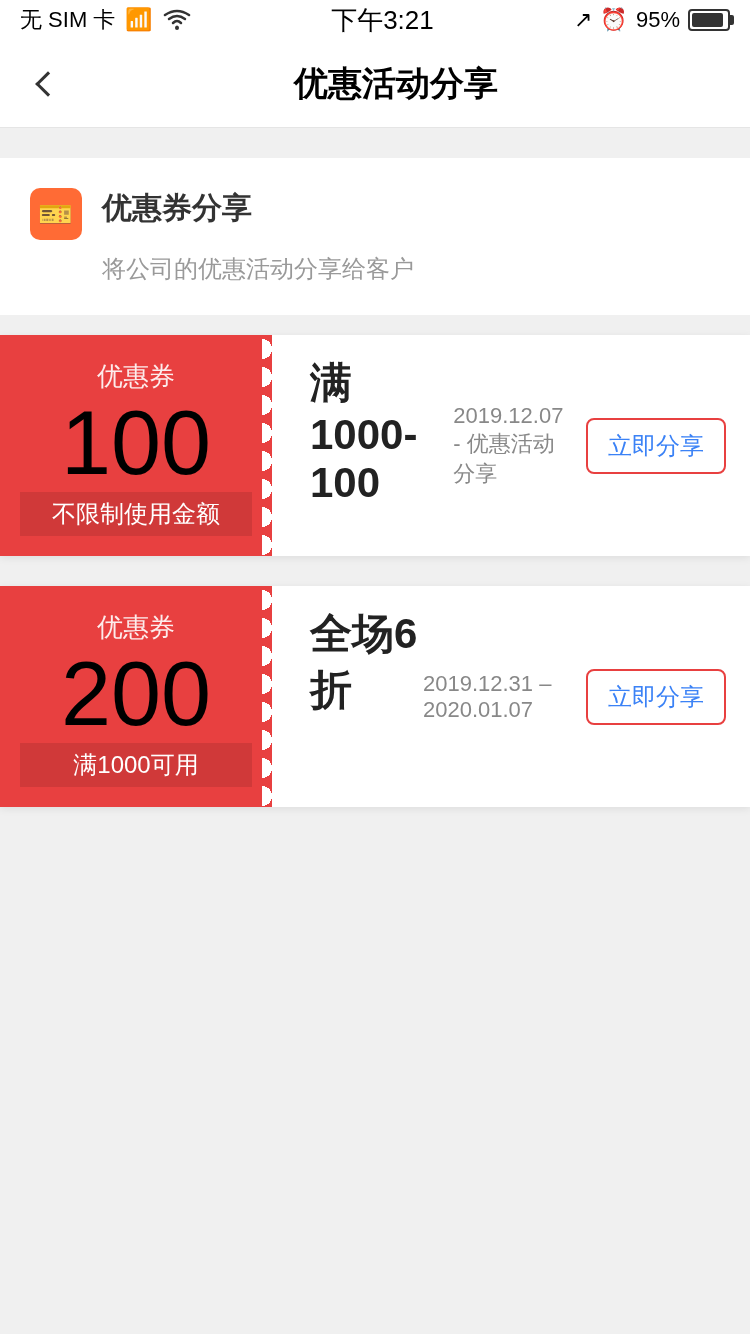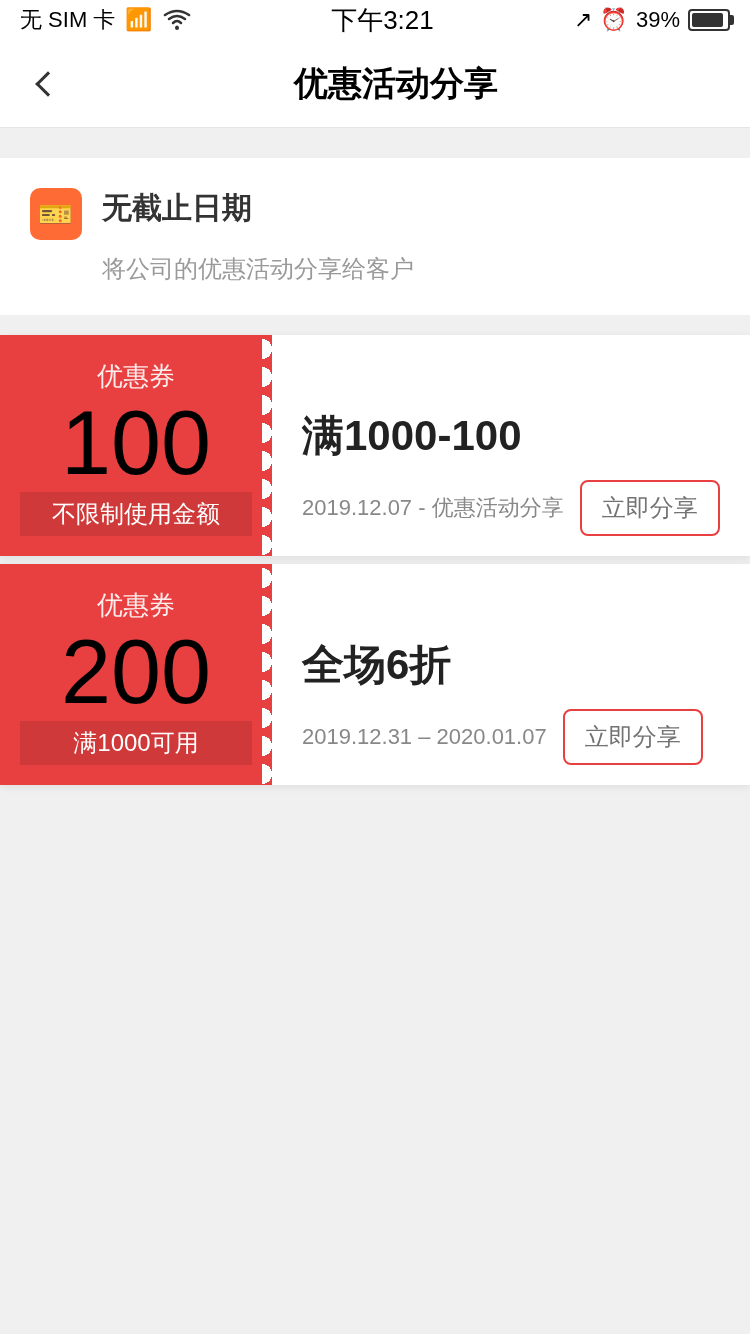--- a/index.html
+++ b/index.html
@@ -144,25 +144,26 @@
     }
 
     
     .coupon-list {
       background: #f0f0f0;
       padding: 20px 0;
     }
 
     .coupon-wrapper {
       background: #fff;
-      margin-bottom: 8px;
+      margin-bottom: 30px;
       display: flex;
       min-height: 180px;
       position: relative;
       box-shadow: 0 2px 8px rgba(0,0,0,0.08);
+      gap: 8px;
     }
 
     .red-part {
       width: 272px;
       background: #e84040;
       flex-shrink: 0;
       display: flex;
       flex-direction: column;
       align-items: center;
       justify-content: space-between;
@@ -201,22 +202,22 @@
       background: rgba(0,0,0,0.1);
       padding: 6px 16px;
       border-radius: 0;
       width: 100%;
       text-align: center;
     }
 
     .white-part {
       flex: 1;
       display: flex;
-      flex-direction: column;
-      justify-content: flex-end;
+      flex-direction: row;
+      justify-content: center;
       padding: 20px 24px 20px 30px;
       background: #fff;
     }
 
     .coupon-title {
       font-size: 42px;
       font-weight: 600;
       color: #222;
       margin-bottom: 16px;
     }
@@ -227,21 +228,21 @@
       gap: 16px;
     }
 
     .coupon-date {
       font-size: 22px;
       color: #888;
     }
 
     .share-btn {
       border: 2px solid #e84040;
-      color: #737373;
+      color: #3b82f6;
       background: #fff;
       font-size: 24px;
       padding: 10px 20px;
       border-radius: 8px;
       white-space: nowrap;
       cursor: pointer;
     }
 
     .bottom-space {
       background: #f0f0f0;
@@ -261,21 +262,21 @@
       <path d="M10 14 Q14 10 18 14" stroke="#333" stroke-width="2.5" stroke-linecap="round" fill="none"></path>
       <path d="M6 10 Q14 4 22 10" stroke="#333" stroke-width="2.5" stroke-linecap="round" fill="none"></path>
       <path d="M2 6 Q14 -2 26 6" stroke="#333" stroke-width="2.5" stroke-linecap="round" fill="none"></path>
       <circle cx="14" cy="19" r="2" fill="#333"></circle>
     </svg>
   </div>
   <div class="status-center">下午3:21</div>
   <div class="status-right">
     <span>↗</span>
     <span>⏰</span>
-    <span>39%</span>
+    <span>95%</span>
     <div class="battery">
       <div class="battery-bar">
         <div class="battery-fill"></div>
       </div>
     </div>
   </div>
 </div>
 
 <div class="nav-bar">
   <div class="nav-back">
@@ -284,21 +285,21 @@
   <span class="nav-title">优惠活动分享</span>
 </div>
 
 <div class="section-header"></div>
 
 <div class="section-info">
   <div class="section-icon">
     <span>🎫</span>
   </div>
   <div class="section-text">
-    <h2>无截止日期</h2>
+    <h2>优惠券分享</h2>
     <p>将公司的优惠活动分享给客户</p>
   </div>
 </div>
 
 <div class="coupon-list">
 
   <div class="coupon-wrapper">
     <div class="red-part">
       <span class="coupon-label">优惠券</span>
       <span class="coupon-amount">100</span>

